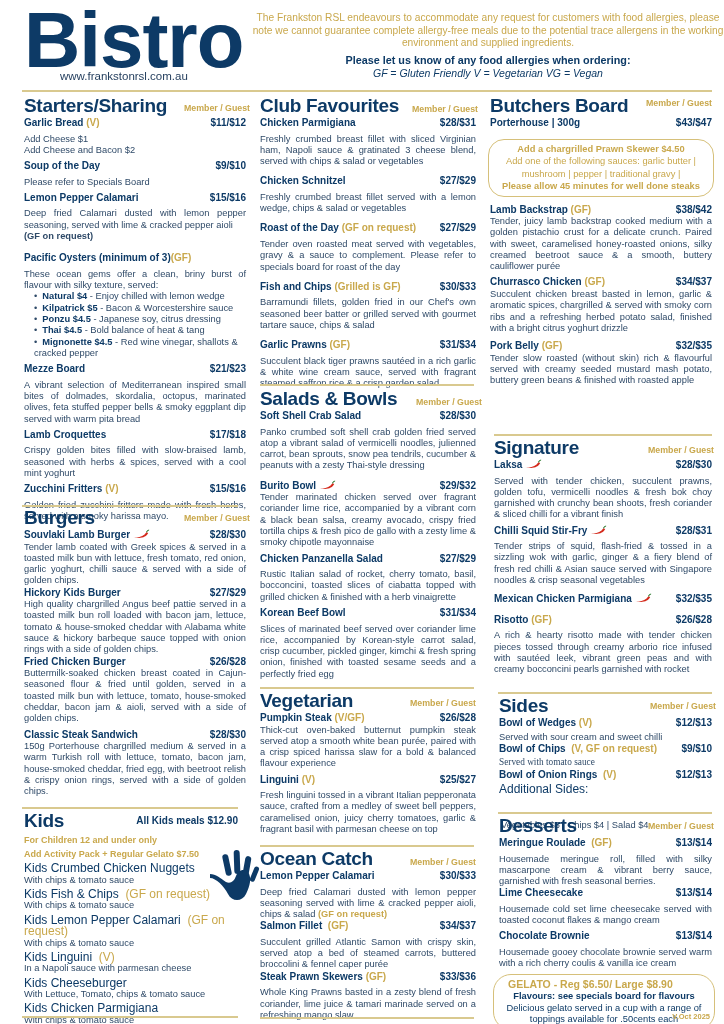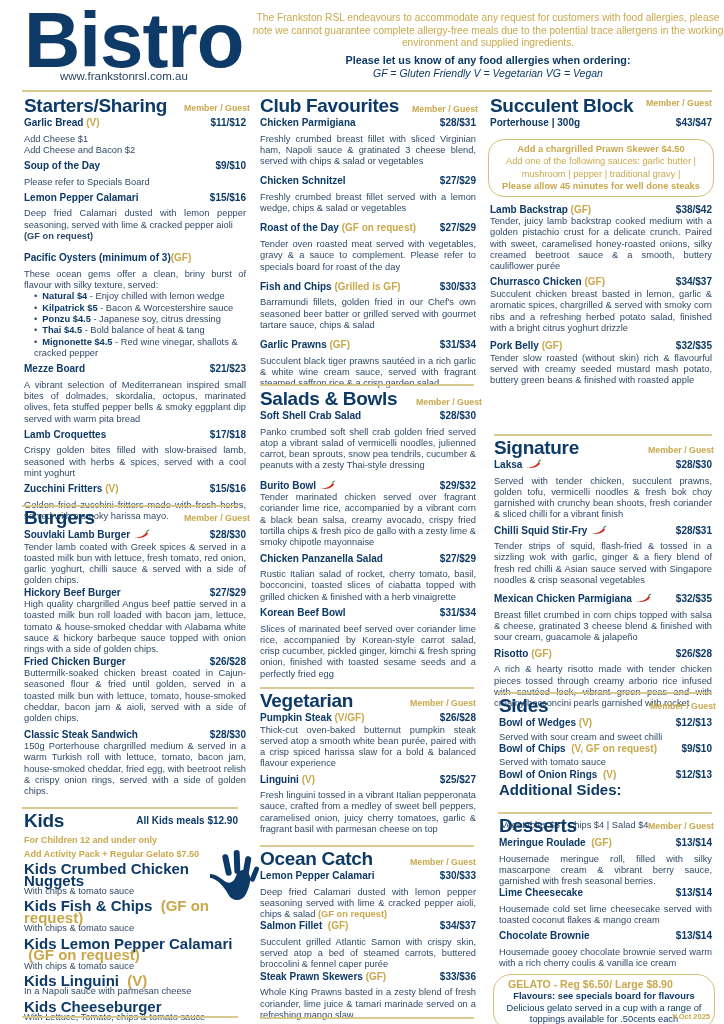--- a/index.html
+++ b/index.html
@@ -19,21 +19,21 @@
   .item-row { display: flex; justify-content: space-between; font-size: 10px; font-weight: 700; color: #0d3a66; line-height: 12.5px; }
   .item-row .tag { color: #c9a84c; font-weight: 700; }
   .desc { font-size: 9.3px; line-height: 11.3px; color: #2f4a68; text-align: justify; }
   .gap { height: 4px; }
   .chili { display: inline-block; width: 18px; height: 10px; vertical-align: -1px; margin-left: 2px; }
   ul.bul { list-style: none; font-size: 9.3px; line-height: 11.3px; color: #2f4a68; padding-left: 10px; }
   ul.bul li::before { content: "\2022"; margin-right: 5px; color: #2f4a68; }
   ul.bul li b { color: #0d3a66; }
   .oval { border: 1.3px solid #d6c07a; border-radius: 16px; text-align: center; font-size: 9.3px; line-height: 12.5px; }
   .plain { font-size: 9.3px; color: #2f4a68; line-height: 11.3px; }
-  .sub-bold { font-size: 15px; font-weight: 700; color: #0d3a66; line-height: 11.5px; }
+  .sub-bold { font-size: 12px; font-weight: 400; color: #0d3a66; line-height: 11.5px; }
 </style>
 </head>
 <body>
 
 <div id="header">
   <div id="logo">Bistro</div>
   <div id="website">www.frankstonrsl.com.au</div>
   <div id="allergy-note">The Frankston RSL endeavours to accommodate any request for customers with food allergies, please note we cannot guarantee complete allergy-free meals due to the potential trace allergens  in the working environment and supplied ingredients.</div>
   <div id="allergy-ask">Please let us know of any food allergies when ordering:</div>
   <div id="allergy-legend">GF = Gluten Friendly    V = Vegetarian    VG = Vegan</div>
@@ -123,21 +123,21 @@
     <span class="mg" style="top:6px; right:-4px;">Member / Guest</span>
   </div>
   <div class="item-row">
       <span><span>Souvlaki Lamb Burger</span><svg class="chili">
           <use href="#chili"></use>
         </svg></span>
       <span>$28/$30</span>
     </div>
   <div class="desc">Tender lamb coated with Greek spices &amp; served in a toasted milk bun with lettuce, fresh tomato, red onion, garlic yoghurt, chilli sauce &amp; served with a side of golden chips.</div>
   <div class="item-row">
-      <span>Hickory Beef Burger</span>
+      <span>Hickory Kids Burger</span>
       <span>$27/$29</span>
     </div>
   <div class="desc">High quality chargrilled Angus beef pattie served in a toasted milk bun roll loaded with bacon jam, lettuce, tomato &amp; house-smoked cheddar with Alabama white sauce &amp; hickory barbeque sauce topped with onion rings with a side of golden chips.</div>
   <div class="item-row">
       <span>Fried Chicken Burger</span>
       <span>$26/$28</span>
     </div>
   <div class="desc">Buttermilk-soaked chicken breast coated in Cajun-seasoned flour &amp; fried until golden, served in a toasted milk bun with lettuce, tomato, house-smoked cheddar, bacon jam &amp; aioli, served with a side of golden chips.</div>
   <div class="gap"></div>
   <div class="item-row">
@@ -309,21 +309,21 @@
       <span>$33/$36</span>
     </div>
   <div class="gap"></div>
   <div class="desc">Whole King Prawns basted in a zesty blend of fresh coriander, lime juice &amp; tamari marinade served on a refreshing mango slaw</div>
 </div>
 
 <div class="hr" style="left:260px; top:1017px; width:214px;"></div>
 
 <div class="col" style="left:490px; top:95px; width:222px;">
   <div style="position:relative; height:22px;">
-    <span class="sec-title">Succulent Block</span>
+    <span class="sec-title">Butchers Board</span>
     <span class="mg" style="top:3px; right:0px;">Member / Guest</span>
   </div>
   <div class="item-row">
       <span>Porterhouse | 300g</span>
       <span>$43/$47</span>
     </div>
   <div class="gap"></div>
   <div style="height:5px"></div>
   <div class="oval" style="width:226px; margin-left:-2px; padding:3px 4px;">
     <div class="gold" style="font-weight:700;">Add a chargrilled Prawn Skewer $4.50</div>
@@ -376,21 +376,20 @@
   <div class="gap"></div>
   <div class="desc">Tender strips of squid, flash-fried &amp; tossed in a sizzling wok with garlic, ginger &amp; a fiery blend of fresh red chilli &amp; Asian sauce served with Singapore noodles &amp; crisp seasonal vegetables</div>
   <div style="height:7px"></div>
   <div class="item-row">
       <span><span>Mexican Chicken Parmigiana</span><svg class="chili">
           <use href="#chili"></use>
         </svg></span>
       <span>$32/$35</span>
     </div>
   <div class="gap"></div>
-  <div class="desc">Breast fillet crumbed in corn chips topped with salsa &amp; cheese, gratinated 3 cheese blend &amp; finished with sour cream, guacamole &amp; jalapeño</div>
   <div class="gap"></div>
   <div class="item-row">
       <span><span>Risotto</span> <span class="tag">(GF)</span></span>
       <span>$26/$28</span>
     </div>
   <div class="gap"></div>
   <div class="desc">A rich &amp; hearty risotto made with tender chicken pieces tossed through creamy arborio rice infused with sautéed leek, vibrant green peas and with creamy bocconcini pearls garnished with rocket</div>
 </div>
 
 <div class="hr" style="left:498px; top:692px; width:214px;"></div>
@@ -402,21 +401,21 @@
   </div>
   <div class="item-row">
       <span><span>Bowl of Wedges</span> <span class="tag">(V)</span></span>
       <span>$12/$13</span>
     </div>
   <div class="plain" style="margin-top:2px;">Served with sour cream and sweet chilli</div>
   <div class="item-row">
       <span><span>Bowl of Chips</span> &nbsp;<span class="tag">(V, GF on request)</span></span>
       <span>$9/$10</span>
     </div>
-  <div class="plain" style="margin-top:2px;">Served with tomato sauce</div>
+  <div class="plain" style="margin-top:2px;font-family:Liberation Serif, serif;">Served with tomato sauce</div>
   <div class="item-row">
       <span><span>Bowl of Onion Rings</span> &nbsp;<span class="tag">(V)</span></span>
       <span>$12/$13</span>
     </div>
   <div class="sub-bold" style="margin-top:3px;">Additional Sides:</div>
   <div class="plain" style="padding-left:2px;margin-top:24px;">Vegetables $5 | Chips $4 | Salad $4</div>
 </div>
 
 <div class="hr" style="left:498px; top:812px; width:214px;"></div>
 

